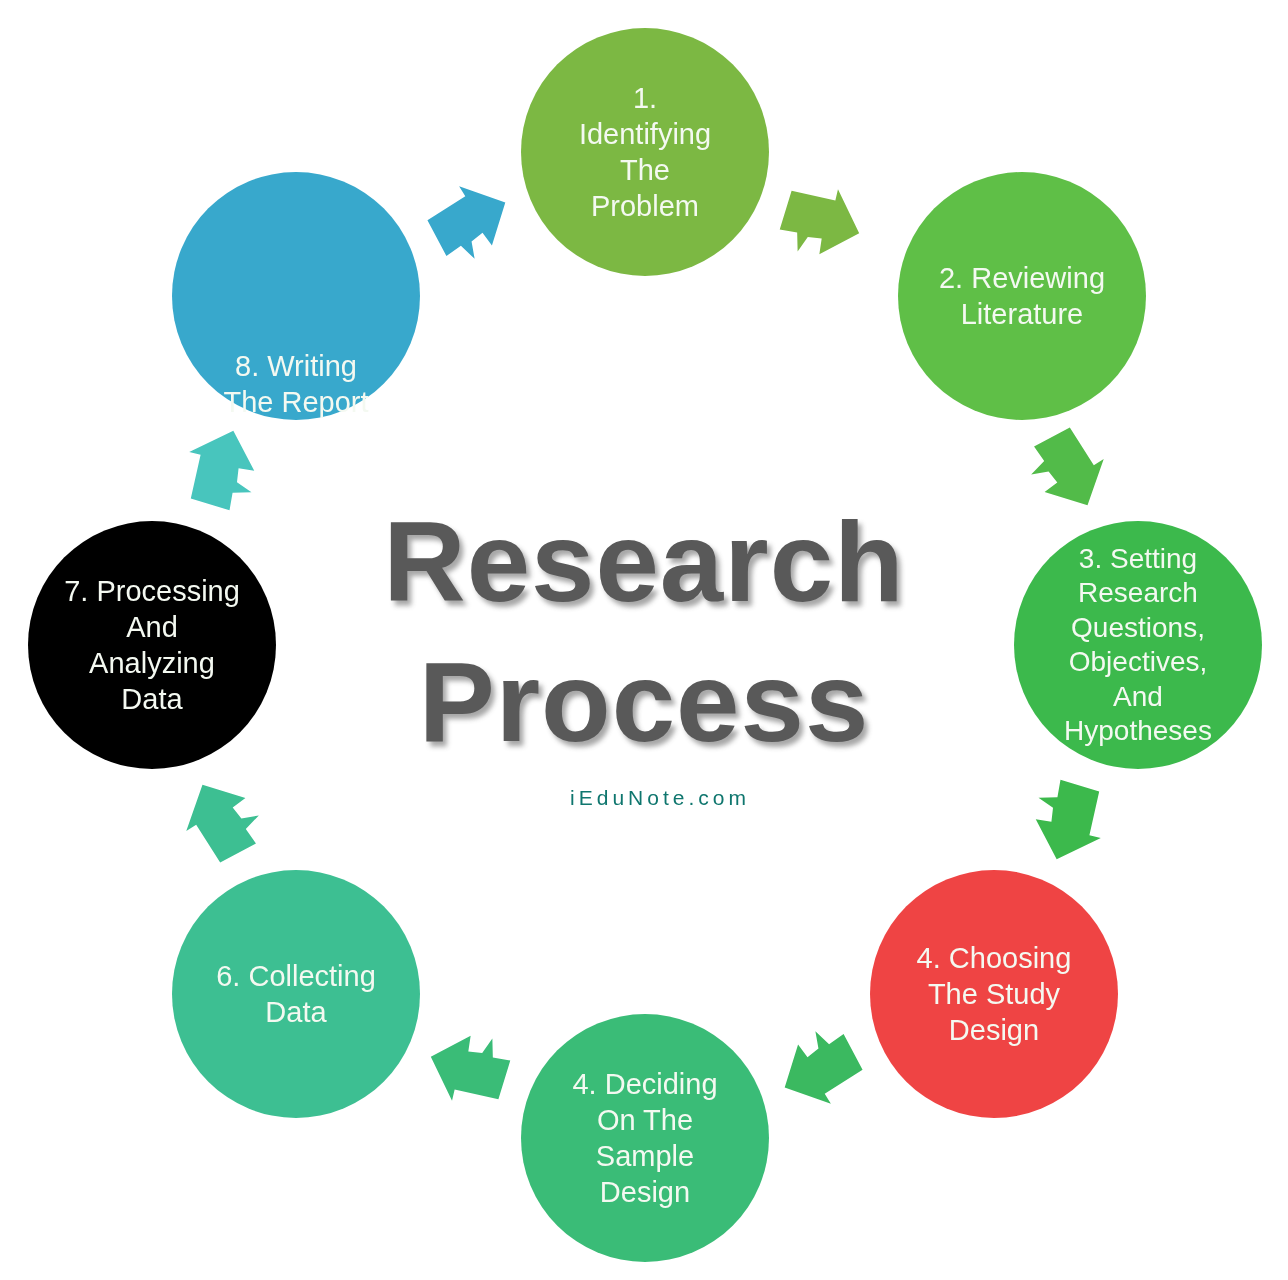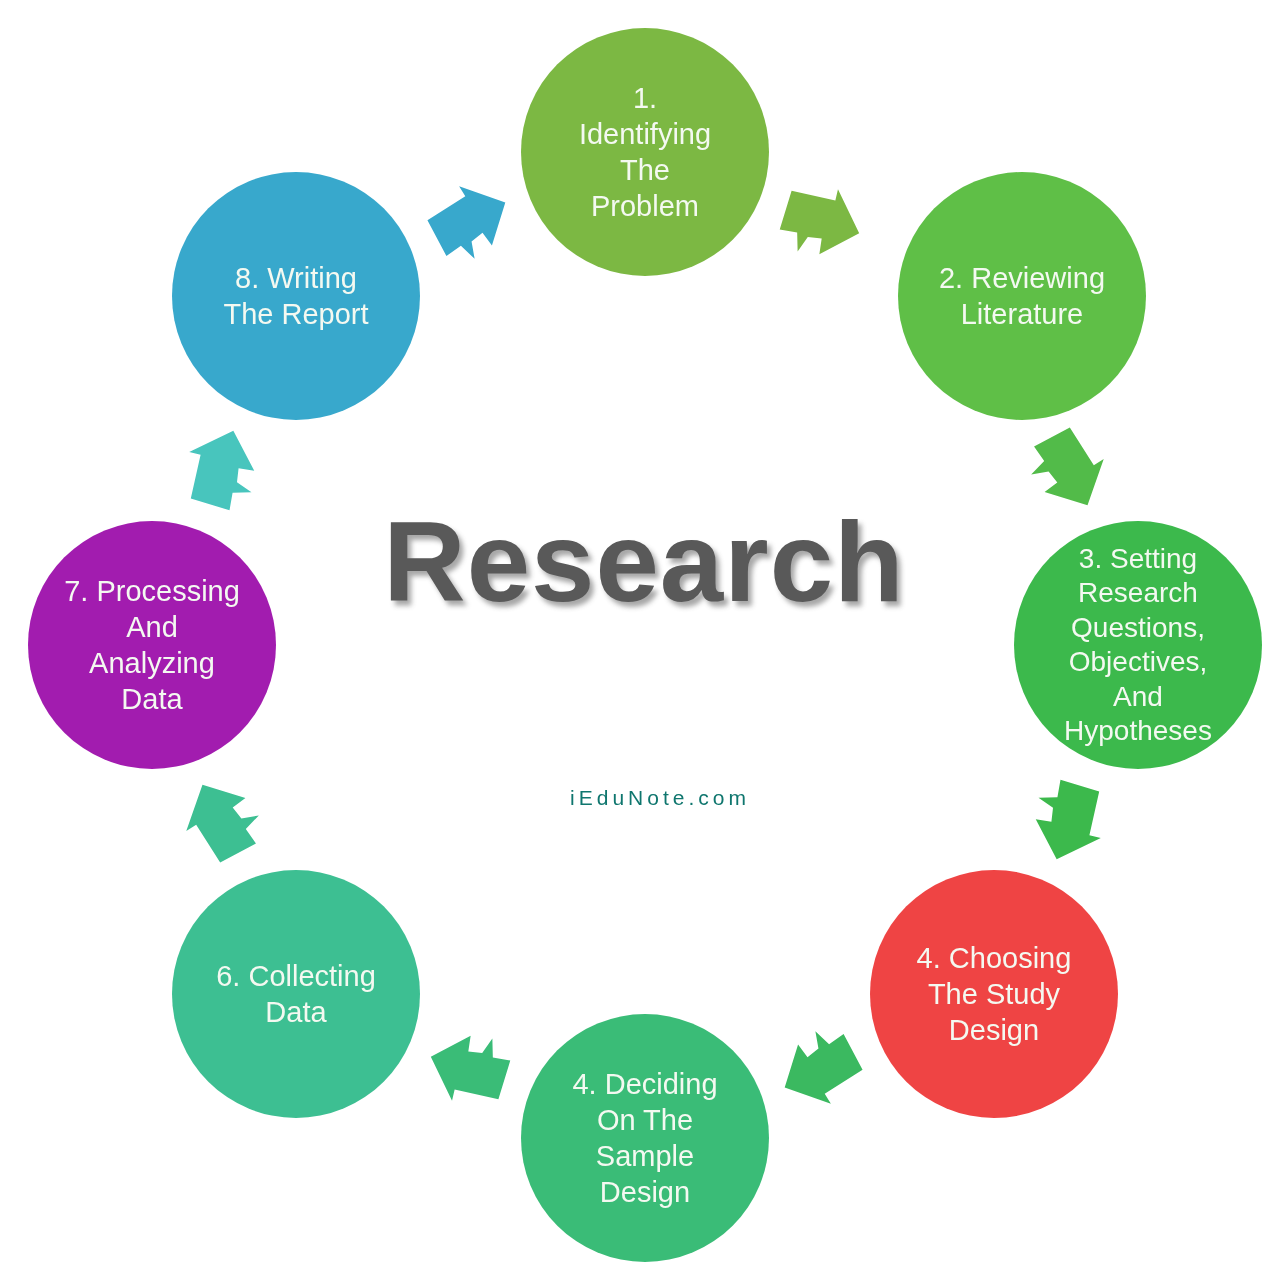--- a/index.html
+++ b/index.html
@@ -89,20 +89,21 @@
   .arr-7-8 { left: 177px; top: 423px;  transform: rotate(292.5deg); }
   .arr-8-1 { left: 423px; top: 177px;  transform: rotate(-22.5deg); }
 </style>
 </head>
 <body>
 
 <div class="canvas">
 
   <div class="center-title" style="color: rgb(89, 89, 89);">
     <div>Research</div>
+    <div>Process</div>
   </div>
   <div class="watermark" style="color: #0f766e; margin-left: 16px;">iEduNote.com</div>
 
   <div class="step-circle step-1" style="background-color: rgb(124, 184, 67);">
     <div class="step-label">1.
 Identifying
 The
 Problem</div>
   </div>
   <div class="step-circle step-2" style="background-color: rgb(95, 191, 71);">
@@ -125,27 +126,27 @@
   <div class="step-circle step-5" style="background-color: rgb(58, 188, 119);">
     <div class="step-label">4. Deciding
 On The
 Sample
 Design</div>
   </div>
   <div class="step-circle step-6" style="background-color: rgb(61, 191, 146); justify-content: center;">
     <div class="step-label">6. Collecting
 Data</div>
   </div>
-  <div class="step-circle step-7" style="background-color: #a21caf;">
+  <div class="step-circle step-7" style="background-color: #000000;">
     <div class="step-label">7. Processing
 And
 Analyzing
 Data</div>
   </div>
-  <div class="step-circle step-8" style="background-color: rgb(56, 168, 204);">
+  <div class="step-circle step-8" style="background-color: rgb(56, 168, 204); align-items: flex-end;">
     <div class="step-label">8. Writing
 The Report</div>
   </div>
 
   <svg class="flow-arrow arr-1-2" viewBox="0 0 100 100">
     <path d="M10,28 L56,20 L54,8 L92,42 L62,78 L58,62 L44,66 L40,84 L32,66 L14,70 Z" fill="#7cb843"></path>
   </svg>
   <svg class="flow-arrow arr-2-3" viewBox="0 0 100 100">
     <path d="M10,28 L56,20 L54,8 L92,42 L62,78 L58,62 L44,66 L40,84 L32,66 L14,70 Z" fill="#52bb49"></path>
   </svg>

